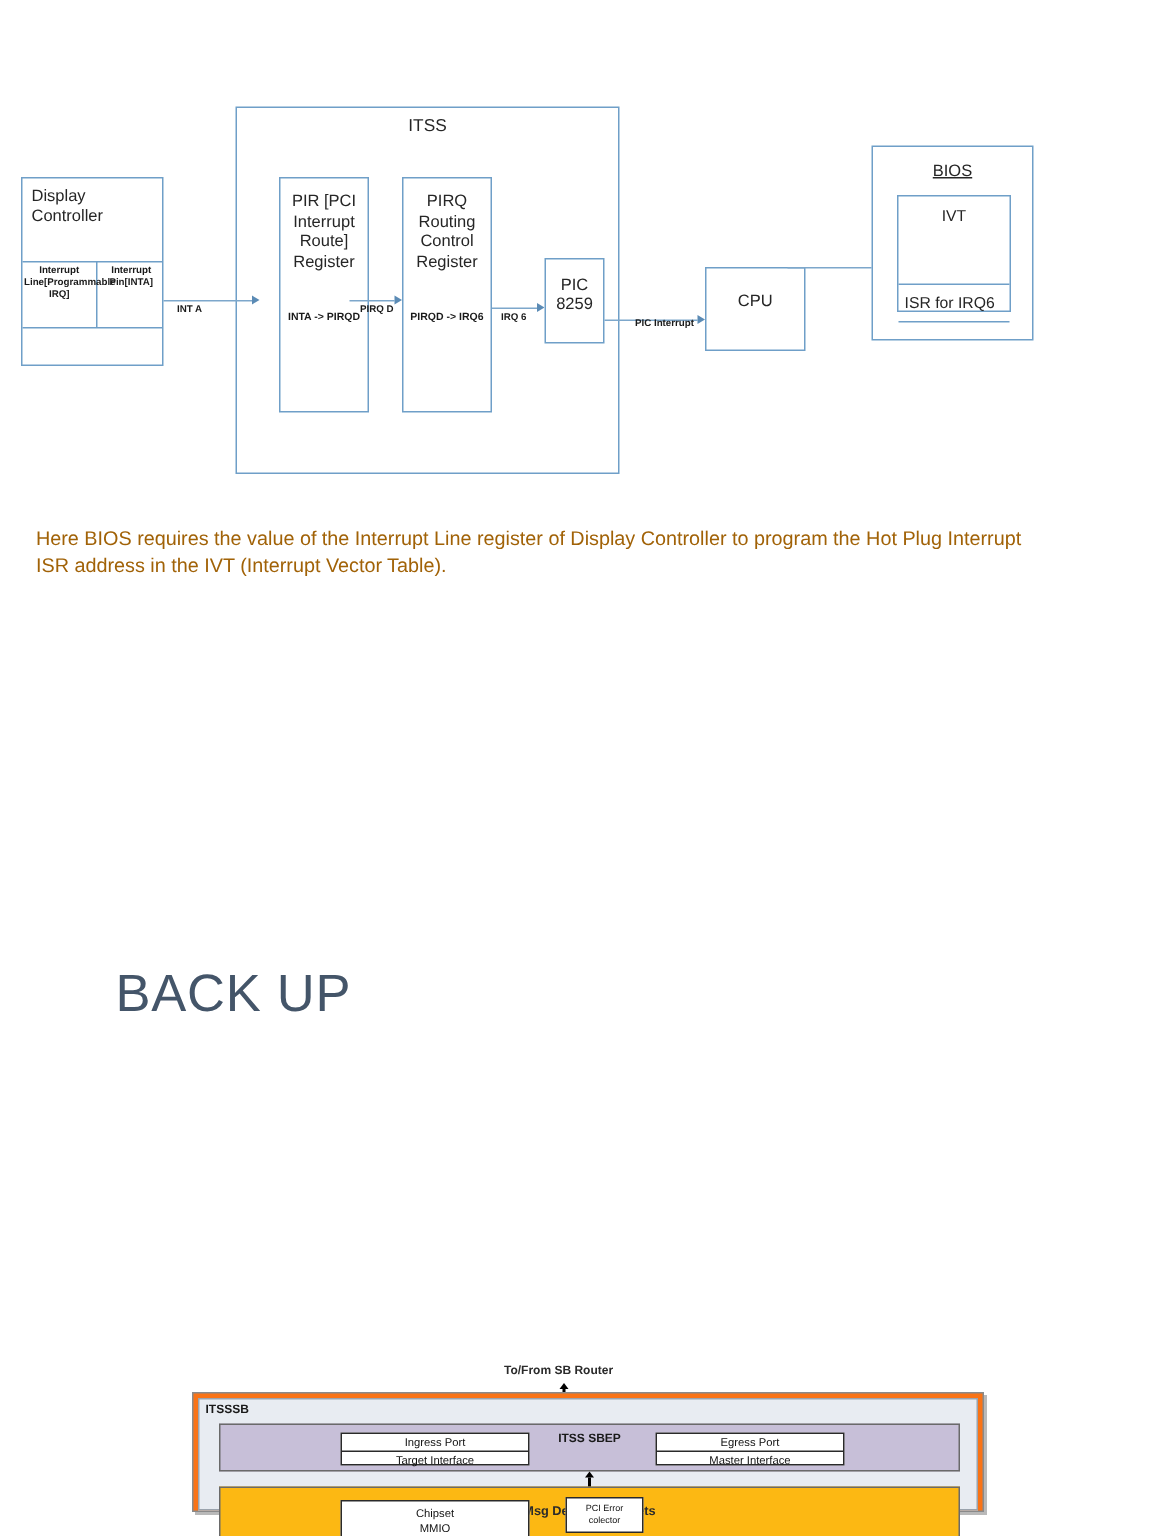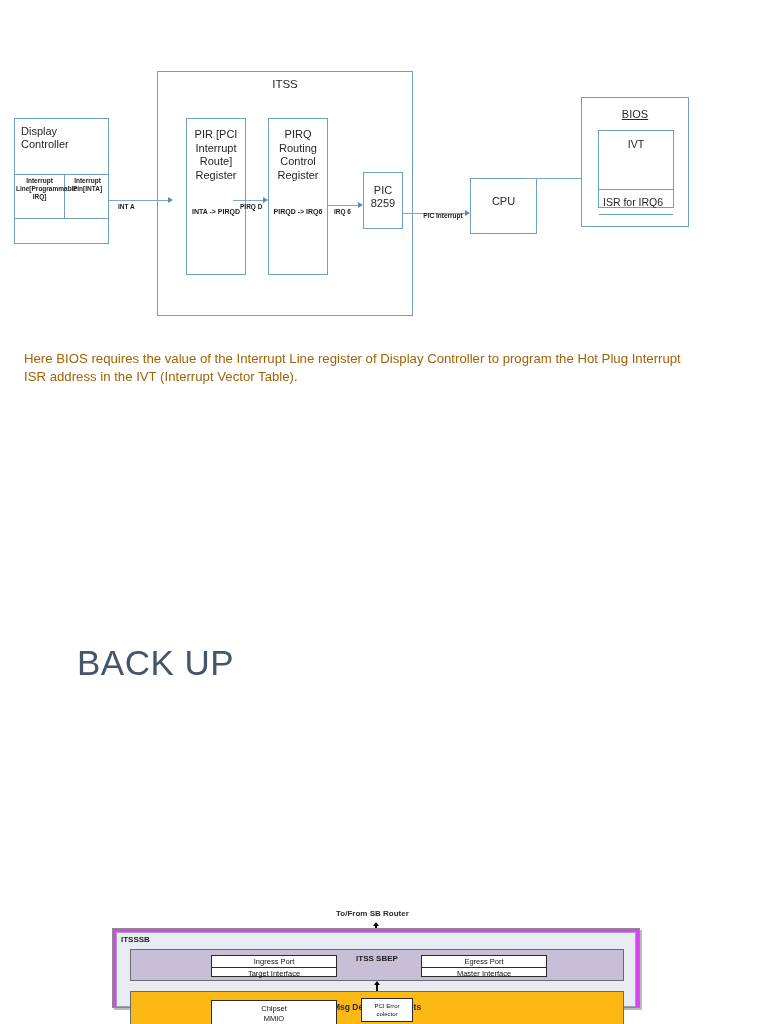--- a/index.html
+++ b/index.html
@@ -103,23 +103,23 @@
   .sb-router-label{
     position:absolute;left:336px;top:9px;
     font-size:8px;font-weight:bold;color:#2b2b2b;white-space:nowrap;
   }
   .vconn{position:absolute;width:1.5px;background:#000;}
   .vconn .up,.vconn .dn{position:absolute;left:-2.5px;width:0;height:0;border-left:3px solid transparent;border-right:3px solid transparent;}
   .vconn .up{top:-4px;border-bottom:4px solid #000;}
   .vconn .dn{bottom:-4px;border-top:4px solid #000;}
 
   .itsssb-outer{
-    left:112px;top:928px;width:528px;height:80px;
+    left:128px;top:928px;width:528px;height:80px;
     border:1px solid #8a8a8a;
-    background:#d946ef;
+    background:#f97316;
     box-shadow:2px 2px 0 0 #b9b9b9;
   }
   .itsssb-inner-edge{
     position:absolute;left:3px;top:3px;right:3px;bottom:0px;
     border:1px solid #9aa3ad;
     background:#e8ecf2;
   }
   .itsssb-label{
     position:absolute;left:8px;top:6px;font-size:8px;font-weight:bold;color:#1a1a1a;
   }

